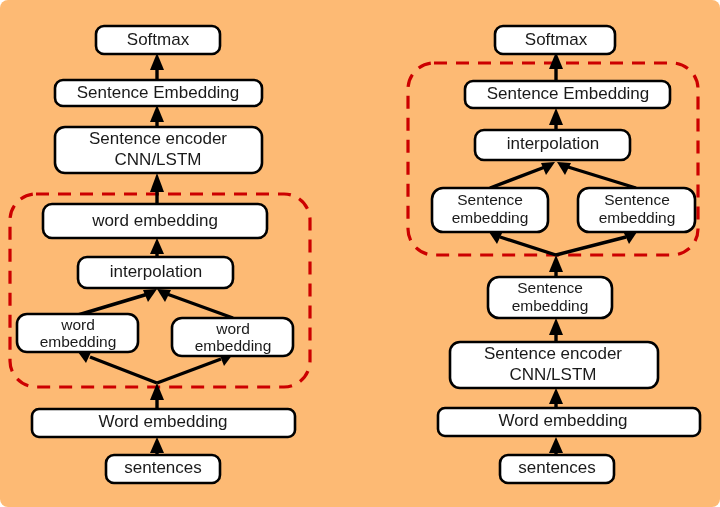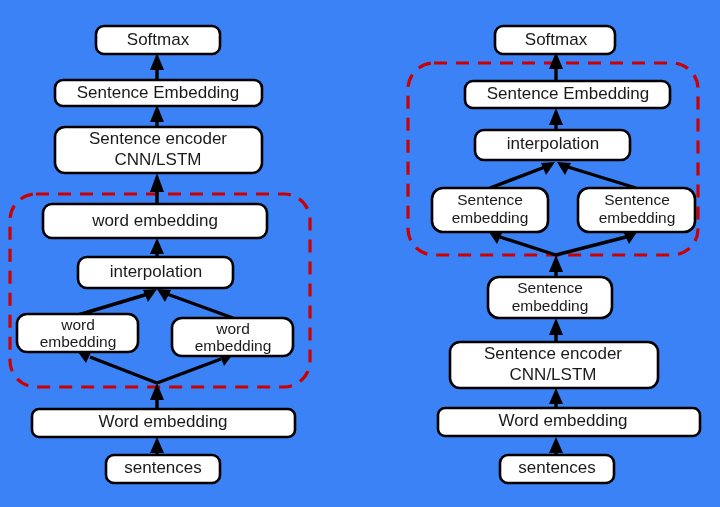--- a/index.html
+++ b/index.html
@@ -11,21 +11,22 @@
   body {
     width: 720px;
     height: 507px;
     font-family: "Liberation Sans", sans-serif;
     overflow: hidden;
   }
   #diagram-root {
     position: relative;
     width: 720px;
     height: 507px;
-    background: #3b82f6;
+    background: #fdba74;
+    border-radius: 8px;
   }
   svg.canvas {
     position: absolute;
     left: 0;
     top: 0;
     width: 720px;
     height: 507px;
   }
   .node-box {
     fill: #ffffff;

